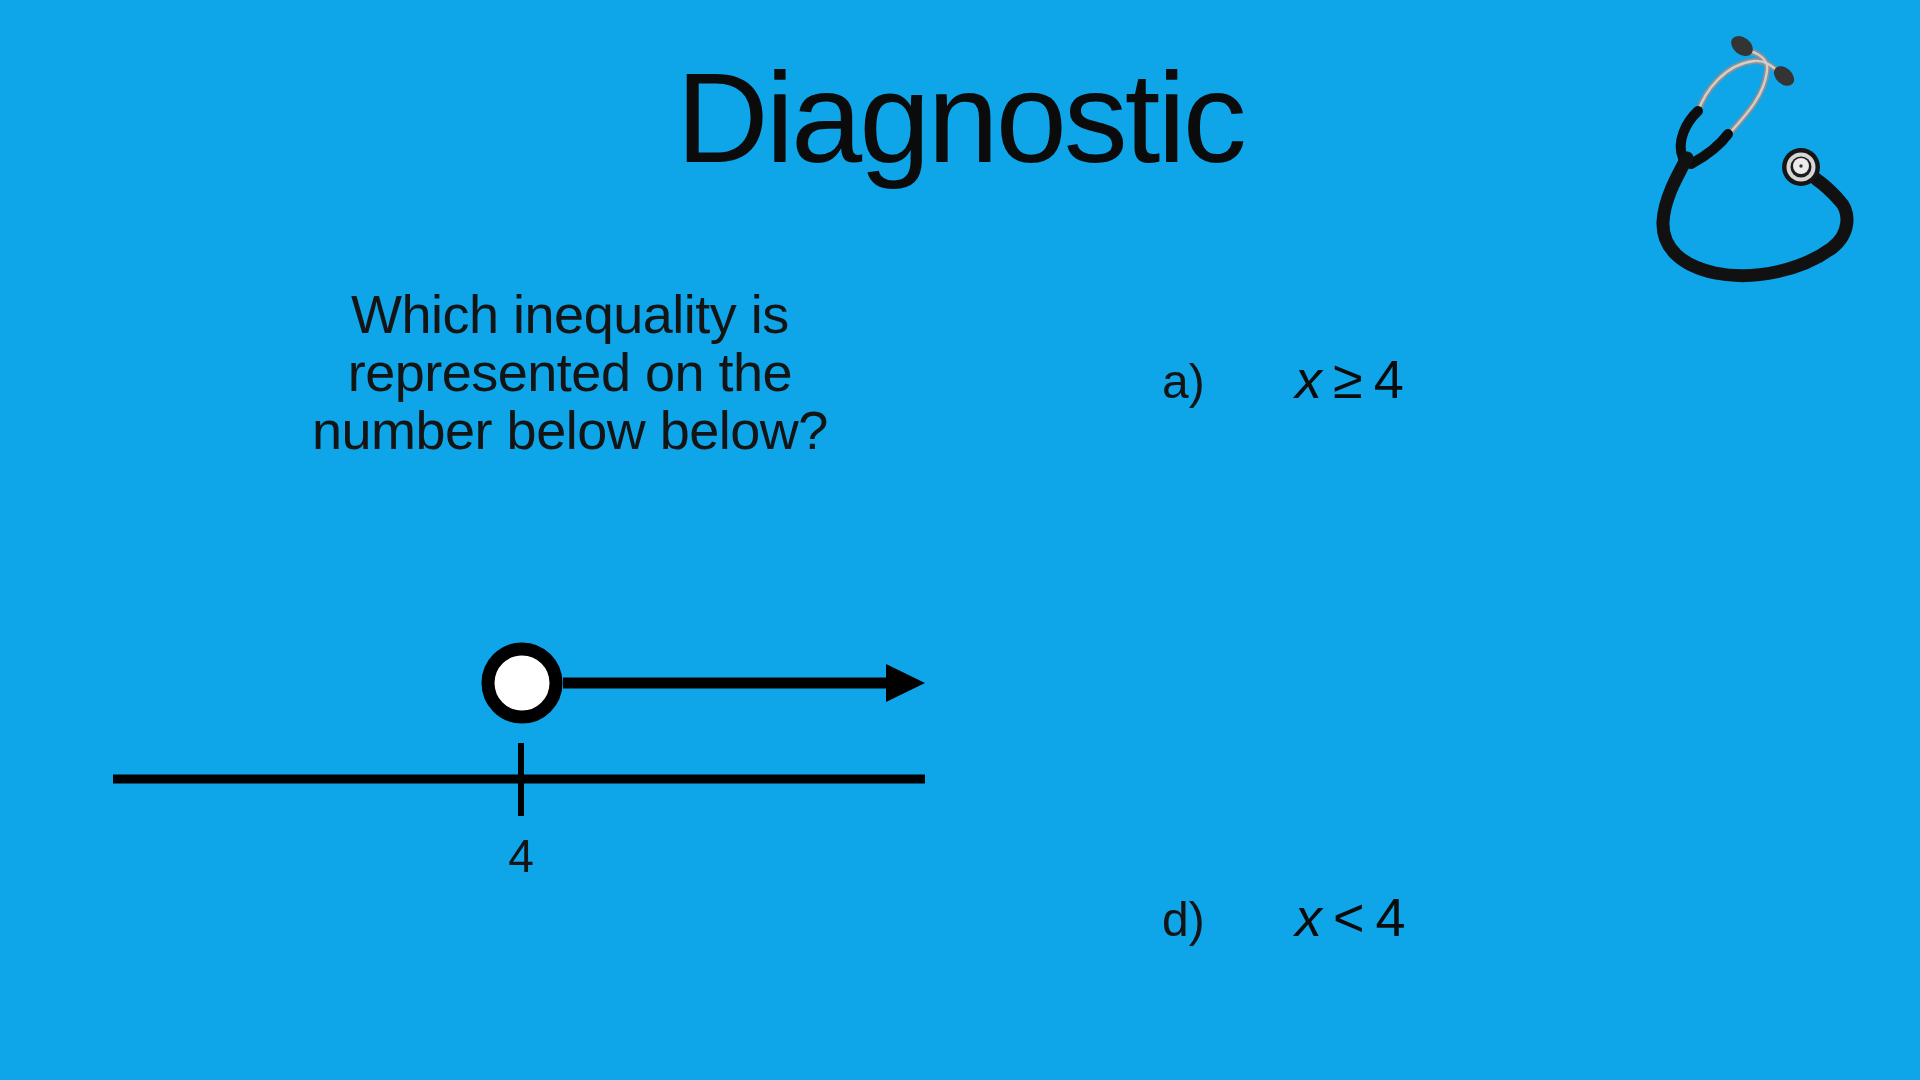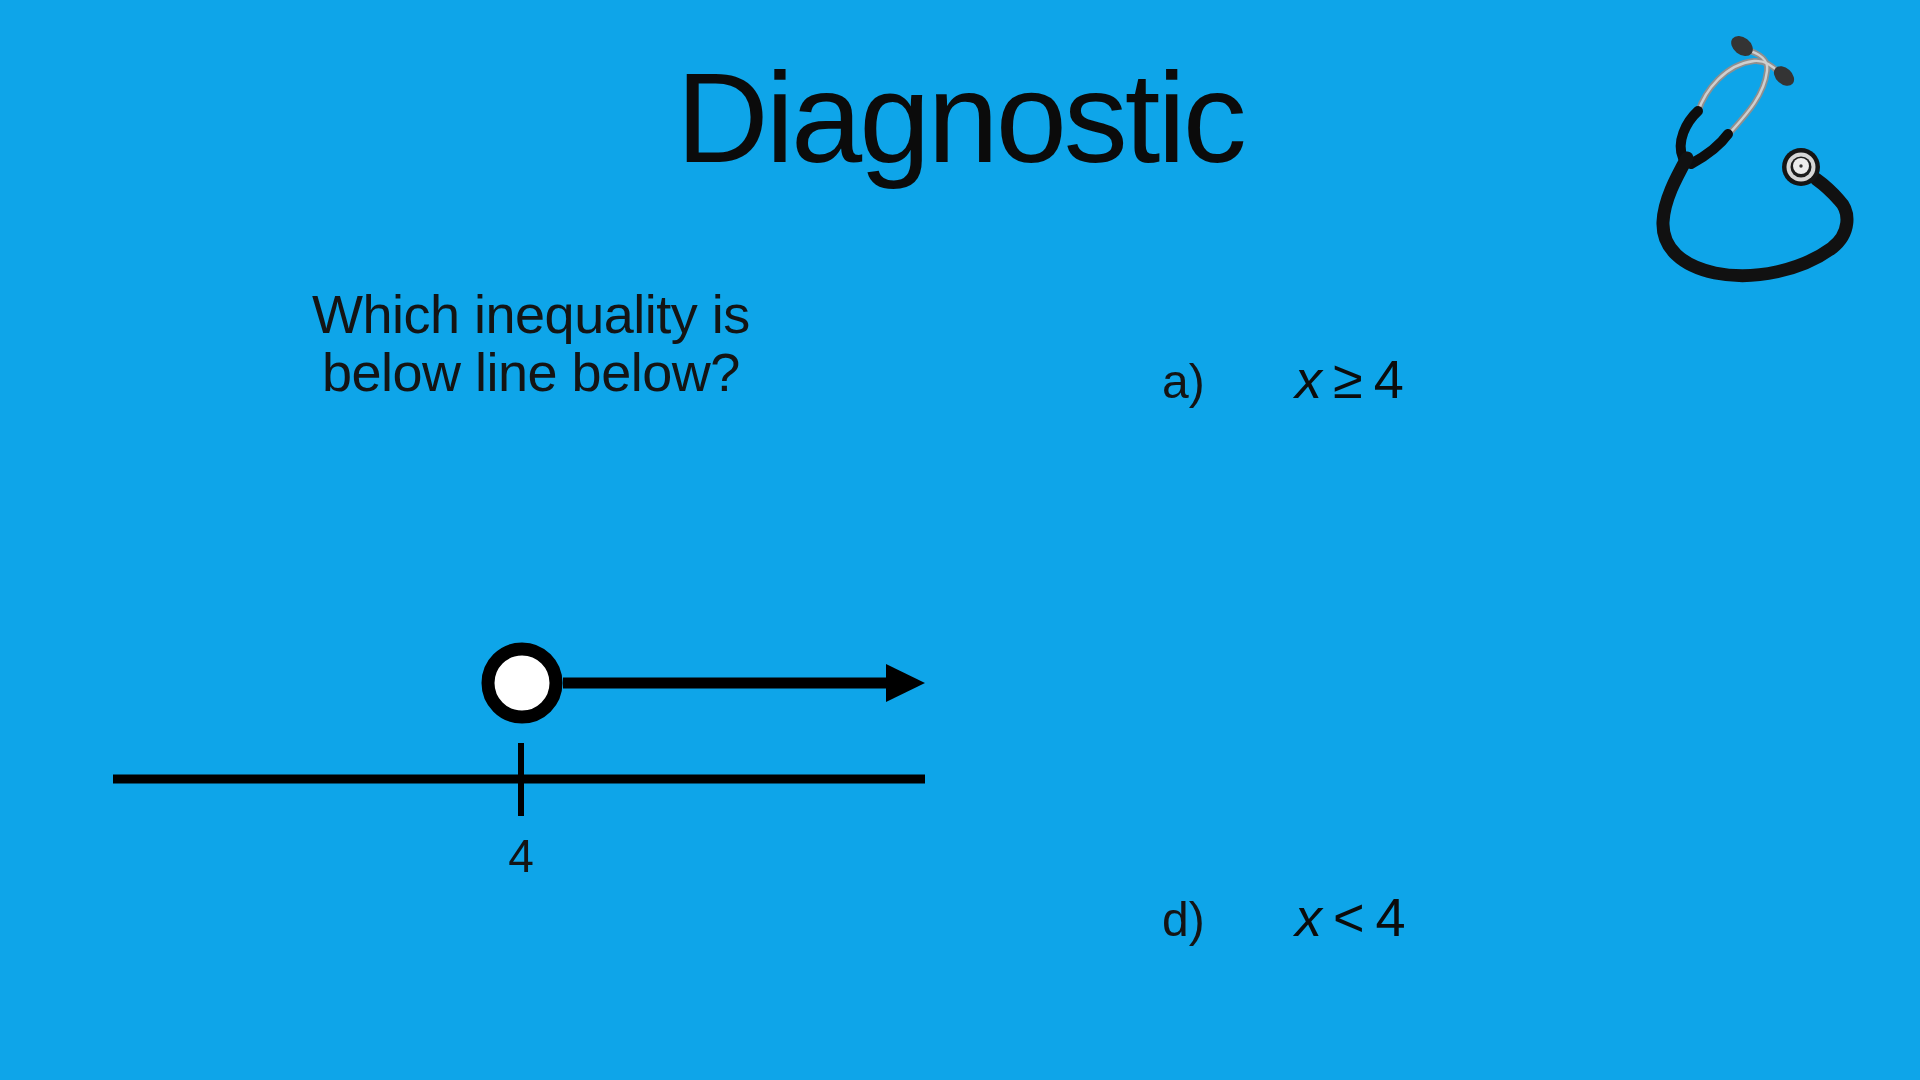--- a/index.html
+++ b/index.html
@@ -73,21 +73,22 @@
 </style>
 </head>
 <body>
 
 <div class="slide">
 
   <div class="title">Diagnostic</div>
 
   <div class="question">
     <div>Which inequality is</div>
-    <div>below line below?</div>
+    <div>represented on the</div>
+    <div>number below below?</div>
   </div>
 
   <div class="option-row a">
     <span class="option-label">a)</span><span class="option-math"><span class="var">x</span><span class="op">≥</span><span>4</span></span>
   </div>
   <div class="option-row d">
     <span class="option-label">d)</span><span class="option-math"><span class="var">x</span><span class="op">&lt;</span><span>4</span></span>
   </div>
 
   <svg class="numberline-svg" width="850" height="270" viewBox="0 0 850 270">

